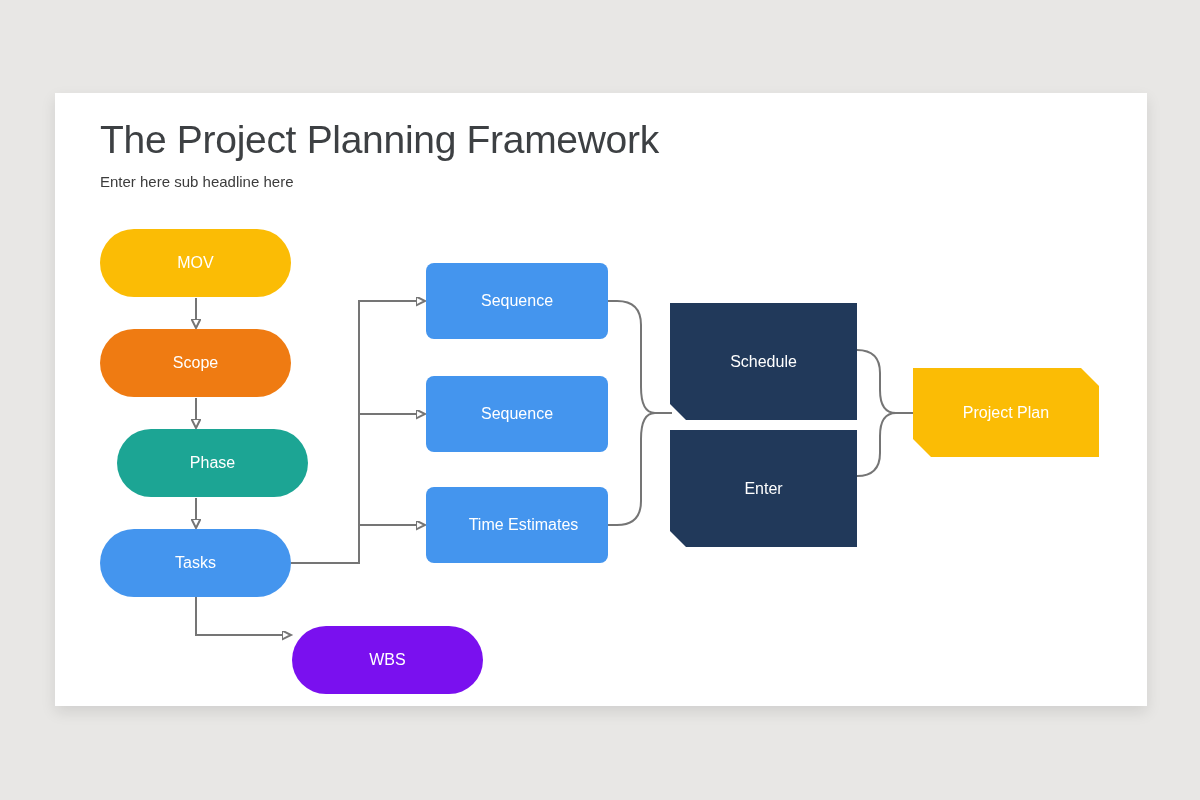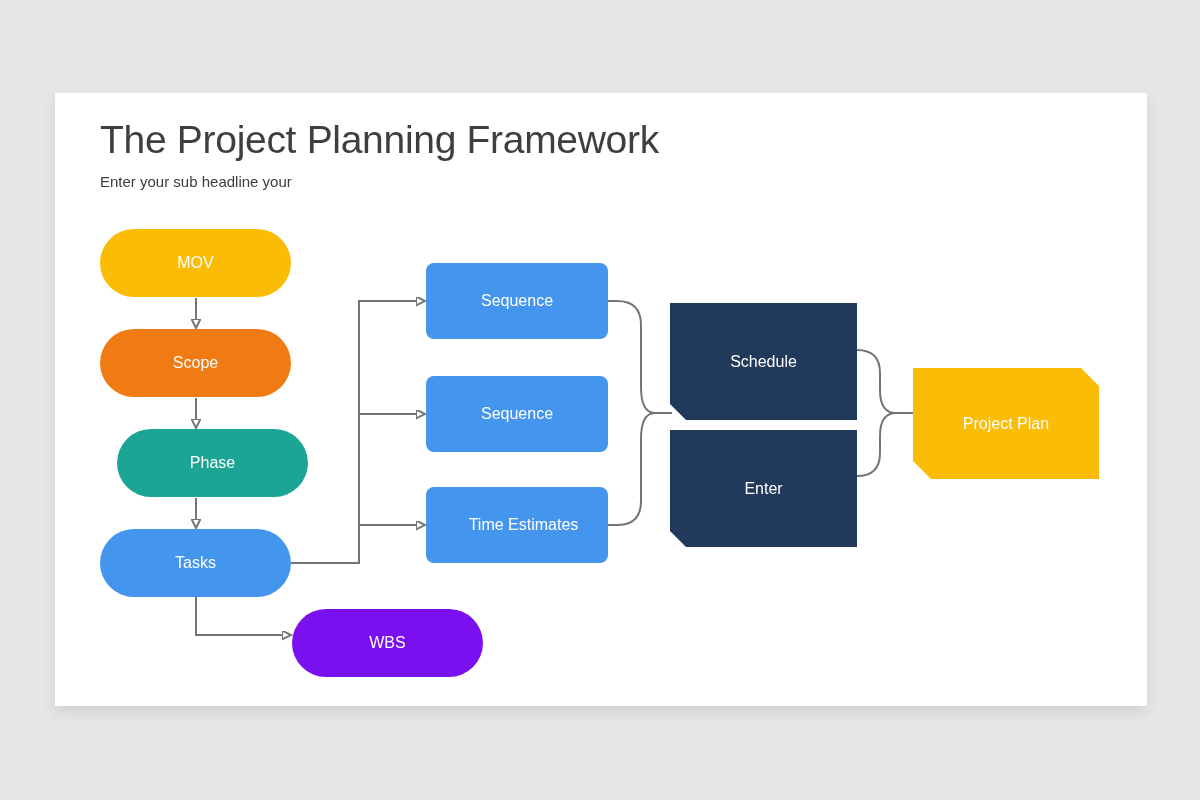--- a/index.html
+++ b/index.html
@@ -57,43 +57,43 @@
   }
   .rect {
     width: 182px; height: 76px;
     border-radius: 8px;
   }
   .flag {
     width: 187px; height: 117px;
     clip-path: polygon(0 0, 100% 0, 100% 100%, 16px 100%, 0 calc(100% - 16px));
   }
   .flag2 {
-    width: 186px; height: 111px;
+    width: 186px; height: 89px;
     clip-path: polygon(0 0, calc(100% - 18px) 0, 100% 18px, 100% 100%, 18px 100%, 0 calc(100% - 18px));
   }
   
   .pos-mov   { left: 45px;  top: 136px; }
   .pos-scope { left: 45px;  top: 236px; }
   .pos-phase { left: 62px;  top: 336px; }
   .pos-tasks { left: 45px;  top: 436px; }
-  .pos-wbs   { left: 237px; top: 516px; }
+  .pos-wbs   { left: 237px; top: 533px; }
   .pos-sequence  { left: 371px; top: 170px; }
   .pos-resources { left: 371px; top: 283px; }
   .pos-time      { left: 371px; top: 394px; }
   .pos-schedule  { left: 615px; top: 210px; }
   .pos-budget    { left: 615px; top: 337px; }
   .pos-plan      { left: 858px; top: 275px; }
 </style>
 </head>
 <body>
 
 <div class="slide">
 
   <div class="title">The Project Planning Framework</div>
-  <div class="subtitle">Enter your sub headline your</div>
+  <div class="subtitle">Enter here sub headline here</div>
 
   <svg class="connectors" viewBox="0 0 1092 613" xmlns="http://www.w3.org/2000/svg">
     <defs>
       <marker id="arrow" markerWidth="12" markerHeight="10" refX="1" refY="4.5" orient="auto" markerUnits="userSpaceOnUse">
         <path d="M0,0 L9,4.5 L0,9 z" fill="#6e6e6e" stroke="none"></path>
       </marker>
     </defs>
     <path d="M 141 205 L 141 227" marker-end="url(#arrow)"></path>
     <path d="M 141 305 L 141 327" marker-end="url(#arrow)"></path>
     <path d="M 141 405 L 141 427" marker-end="url(#arrow)"></path>

